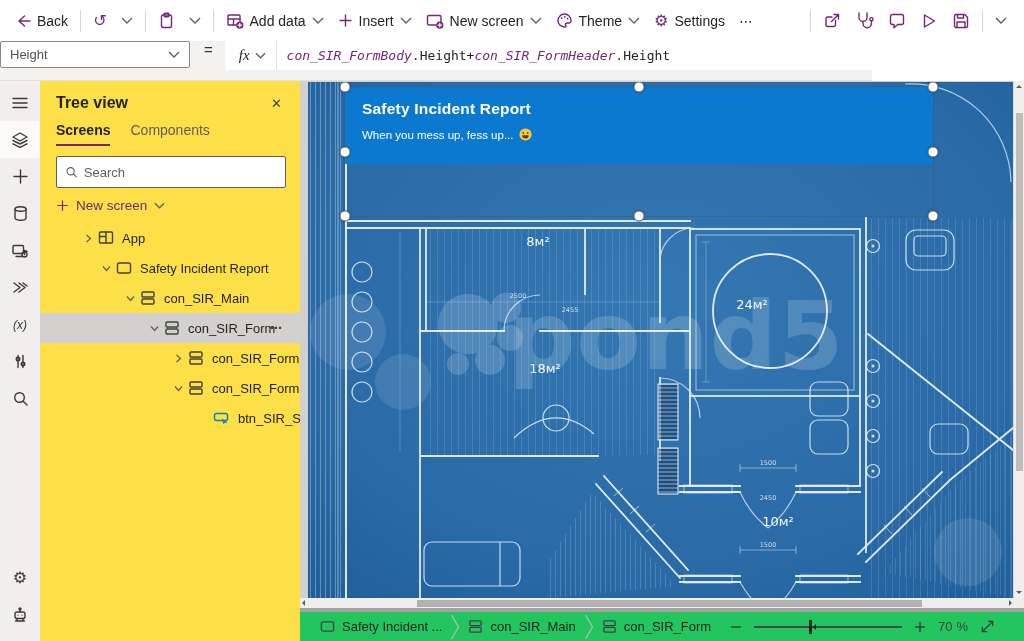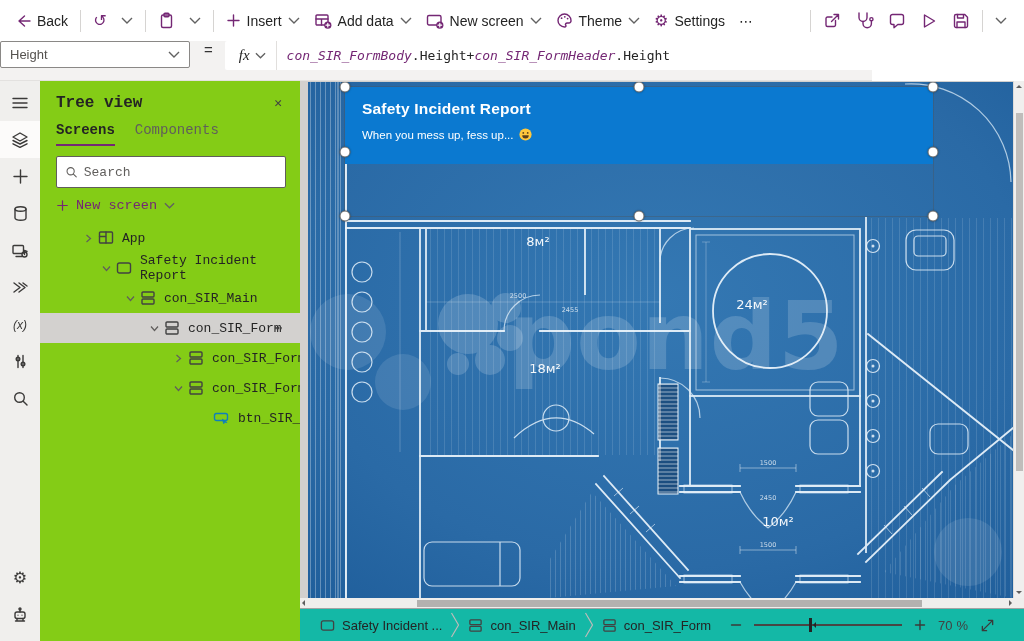--- a/index.html
+++ b/index.html
@@ -40,21 +40,21 @@
   .rail { position:absolute; left:0; top:81px; width:40px; height:560px; background:#f0efed;
           display:flex; flex-direction:column; align-items:center; padding:3px 0 8px 0; }
   .rail-item { width:40px; height:37px; display:flex; align-items:center; justify-content:center;
                color:#3b3a39; }
   .rail-item.active { background:#fcfbfa; }
   .rail-spacer { flex:1; }
   .rail .glyph2 { font-size:16px; color:#3b3a39; line-height:1; }
   .varx { font-size:12px; font-style:italic; color:#3b3a39; }
 
   
-  .tree-panel { position:absolute; left:40px; top:81px; width:260px; height:560px; background:#84cc16;font-family:Liberation Mono, monospace; }
+  .tree-panel { position:absolute; left:40px; top:81px; width:260px; height:560px; background:#fde047; }
   .panel-head { display:flex; align-items:center; justify-content:space-between; padding:13px 18px 4px 16px; }
   .panel-title { font-size:16px; font-weight:700; color:#242424; }
   .panel-close { font-size:13px; color:#424242; }
   .tabs { display:flex; gap:20px; padding:6px 16px 0 16px; }
   .tab { font-size:14px; color:#605e5c; padding-bottom:6px; border-bottom:2px solid transparent; }
   .tab.active { color:#242424; font-weight:700; border-bottom-color:#742774; }
   .search-box { margin:10px 14px 6px 16px; height:32px; background:#fff; border:1px solid #605e5c;
                 border-radius:2px; display:flex; align-items:center; padding:0 8px; gap:6px; }
   .search-box input { border:none; outline:none; background:transparent; font-size:13px; width:100%;
                       color:#242424; font-family:inherit; }
@@ -97,22 +97,22 @@
   .vthumb { position:absolute; left:1.5px; top:32px; width:7px; height:358px; background:#bfbdbb; }
   .tri { width:0; height:0; position:absolute; }
   .tri-u { left:2px; top:4px; border:3.5px solid transparent; border-bottom-color:#5f5f5f; border-top:none; }
   .tri-d { left:2px; bottom:4px; border:3.5px solid transparent; border-top-color:#5f5f5f; border-bottom:none; }
   .hscroll { position:absolute; left:300px; top:598px; width:724px; height:10px; background:#efeeec; }
   .hthumb { position:absolute; left:117px; top:1.5px; width:505px; height:7px; background:#b3b1af; }
   .tri-l { top:2px; left:2px; border:3.5px solid transparent; border-right-color:#5f5f5f; border-left:none; }
   .tri-r { top:2px; right:12px; border:3.5px solid transparent; border-left-color:#5f5f5f; border-right:none; }
 
   
-  .status-bar { position:absolute; left:300px; top:608px; width:724px; height:33px; background:#14b8a6;
-                border-top:1px solid #a3a3a3; display:flex; align-items:center; font-size:13px; color:#242424; }
+  .status-bar { position:absolute; left:300px; top:608px; width:724px; height:33px; background:#22c55e;
+                border-top:4px solid #a3a3a3; display:flex; align-items:center; font-size:13px; color:#242424; }
   .crumb { display:flex; align-items:center; gap:7px; padding:0 8px; white-space:nowrap; }
   .crumb:first-child { margin-left:12px; }
   .crumb-sep path { stroke:#bdbbb9; stroke-width:1.2; fill:none; }
   .zoom-ctrls { margin-left:auto; display:flex; align-items:center; gap:12px; padding-right:29px; color:#3b3a39; }
   .slider { position:relative; width:148px; height:14px; }
   .slider-track { position:absolute; left:0; top:6px; width:148px; height:2px; background:#484644; }
   .slider-handle { position:absolute; left:55px; top:0; width:3px; height:14px; background:#242424; }
   .slider-notch { position:absolute; left:59px; top:4px; width:0; height:0;
                   border:3px solid transparent; border-right-color:#242424; border-left:none; }
   .zoom-num { display:flex; gap:4px; color:#424242; }
@@ -150,39 +150,39 @@
       </span>
     </button>
     <button class="tb-btn">
       <svg class="chev" width="12" height="7" viewBox="0 0 12 7">
           <path d="M1 1 L6 6 L11 1"></path>
         </svg>
     </button>
     <div class="tb-sep"></div>
     <button class="tb-btn">
       <span class="tb-ic">
-        <svg class="ic" width="15" height="15" viewBox="0 0 15 15">
-            <path d="M7.5 2 V13 M2 7.5 H13"></path>
-          </svg>
-      </span>
-      <span>Insert</span>
-      <svg class="chev" width="12" height="7" viewBox="0 0 12 7">
-          <path d="M1 1 L6 6 L11 1"></path>
-        </svg>
-    </button>
-    <button class="tb-btn">
-      <span class="tb-ic">
         <svg class="ic" width="18" height="18" viewBox="0 0 18 18">
             <rect x="2" y="3" width="12" height="10" rx="1"></rect>
             <path d="M2 7 H14 M7.5 7 V13"></path>
             <circle cx="13.8" cy="13.2" r="3.6" fill="#742774" stroke="none"></circle>
             <path d="M13.8 11.4 v3.6 M12 13.2 h3.6" stroke="#fff" stroke-width="1.2"></path>
           </svg>
       </span>
       <span>Add data</span>
+      <svg class="chev" width="12" height="7" viewBox="0 0 12 7">
+          <path d="M1 1 L6 6 L11 1"></path>
+        </svg>
+    </button>
+    <button class="tb-btn">
+      <span class="tb-ic">
+        <svg class="ic" width="15" height="15" viewBox="0 0 15 15">
+            <path d="M7.5 2 V13 M2 7.5 H13"></path>
+          </svg>
+      </span>
+      <span>Insert</span>
       <svg class="chev" width="12" height="7" viewBox="0 0 12 7">
           <path d="M1 1 L6 6 L11 1"></path>
         </svg>
     </button>
     <button class="tb-btn">
       <span class="tb-ic">
         <svg class="ic" width="18" height="18" viewBox="0 0 18 18">
             <rect x="1.5" y="3.5" width="13.5" height="9.5" rx="1.5"></rect>
             <circle cx="13.8" cy="13.2" r="3.6" fill="#742774" stroke="none"></circle>
             <path d="M13.8 11.4 v3.6 M12 13.2 h3.6" stroke="#fff" stroke-width="1.2"></path>

